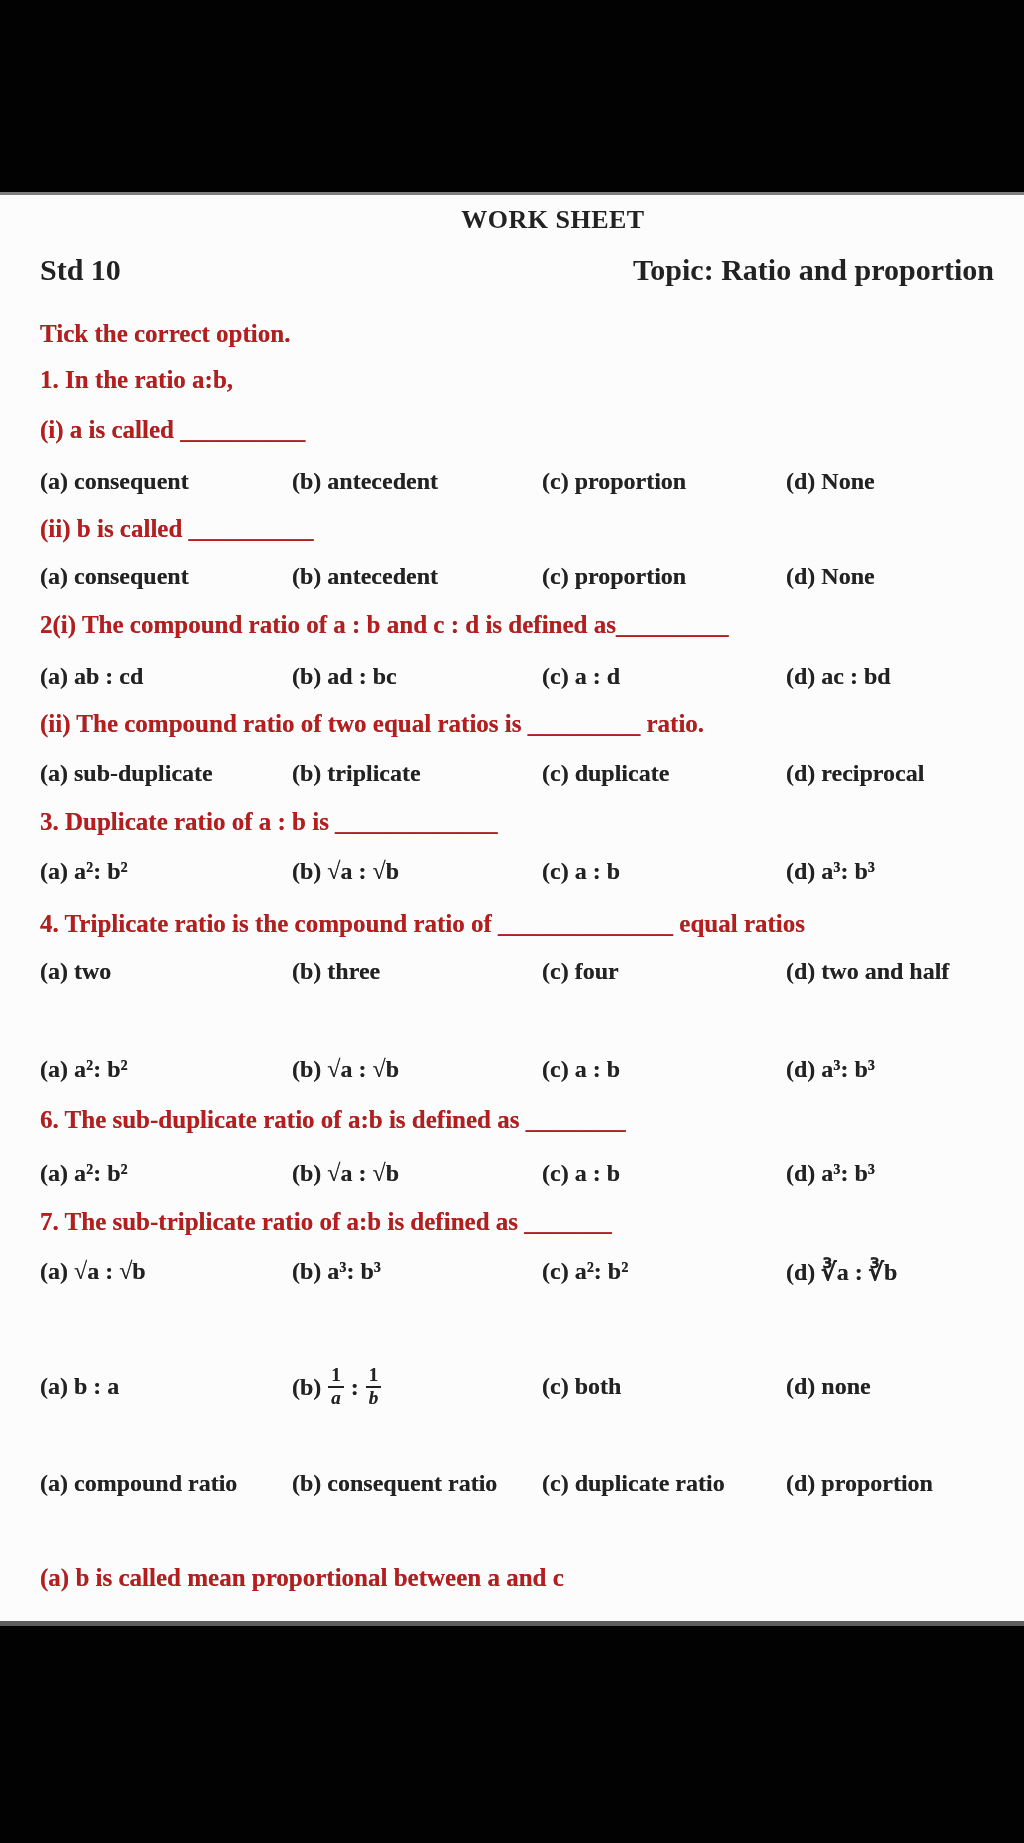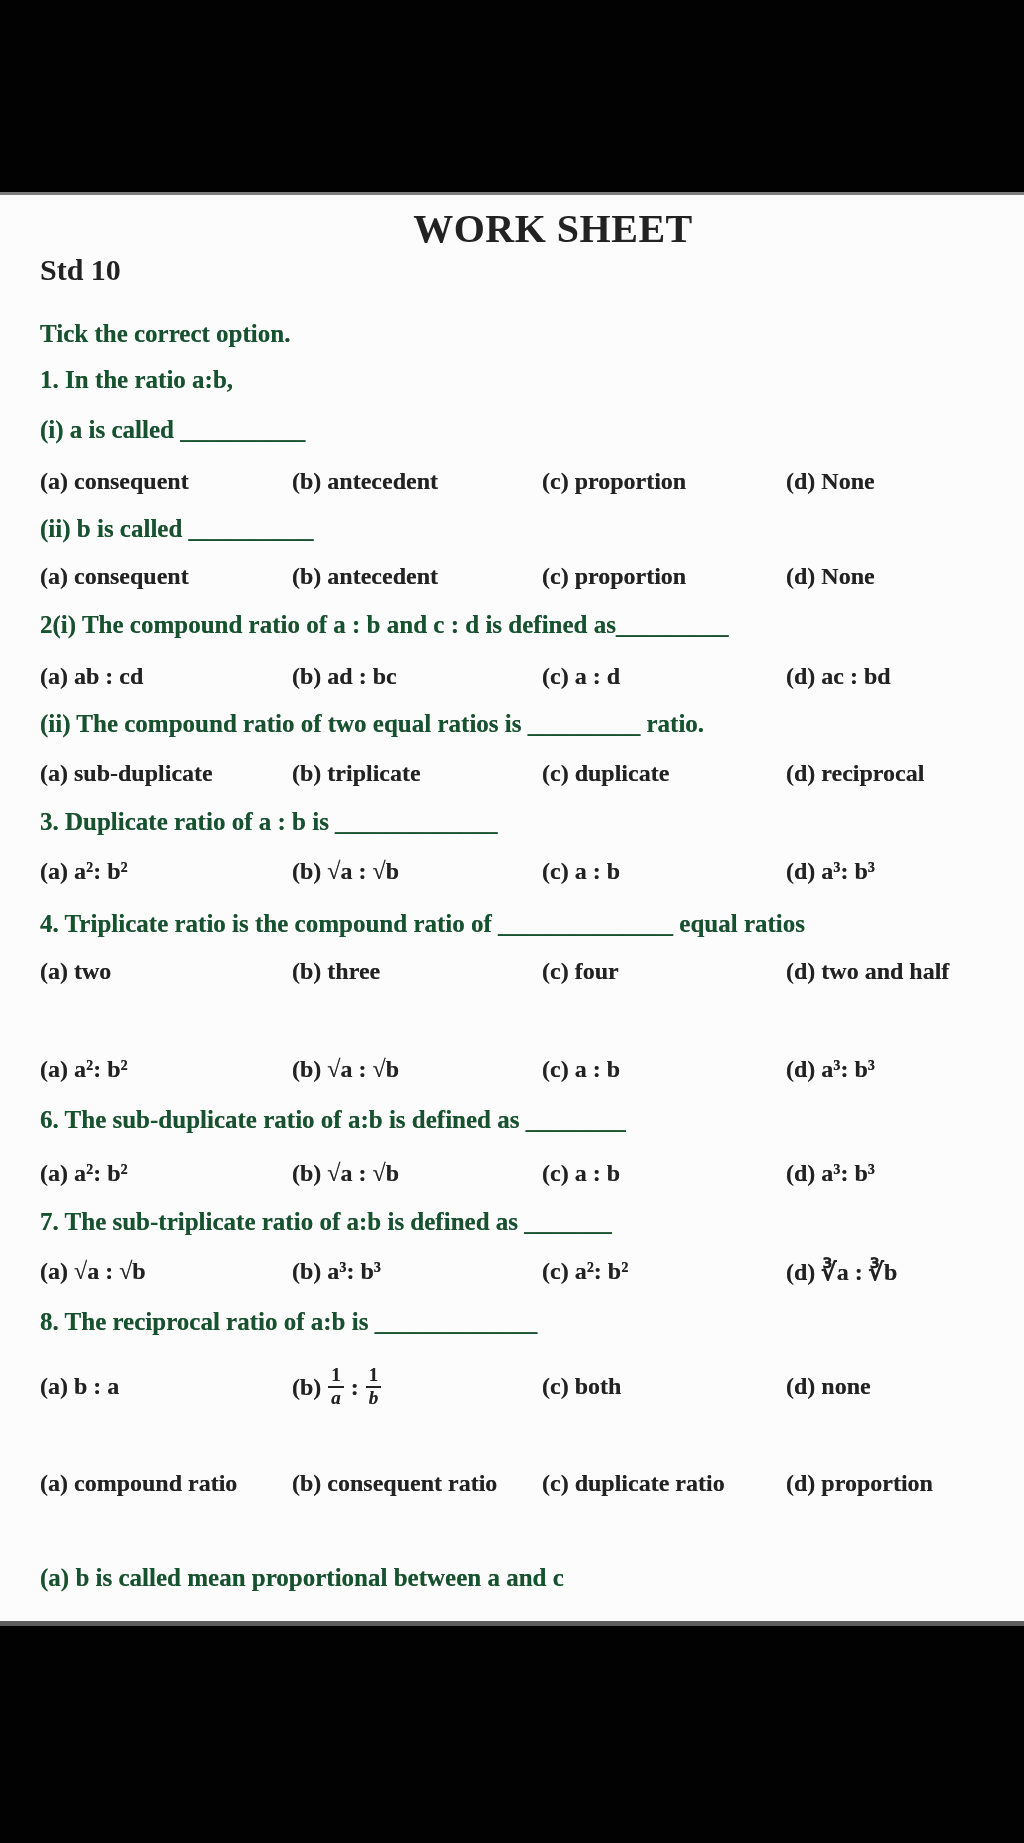--- a/index.html
+++ b/index.html
@@ -10,26 +10,26 @@
   }
   .letterbox{position:absolute;left:0;width:1024px;background:#020202;}
   .letterbox.top{top:0;height:192px;border-bottom:3px solid #7e7e7e;}
   .letterbox.bottom{top:1621px;height:222px;border-top:5px solid #5e5e5e;box-sizing:border-box;}
   .paper{
     position:absolute;top:195px;left:0;width:1024px;height:1426px;
     background:#fcfcfc;color:#222;
   }
   .title{
     position:absolute;top:10px;left:0;width:1024px;text-align:center;text-indent:82px;
-    font-size:40px;font-weight:bold;letter-spacing:0.5px;
+    font-size:26px;font-weight:bold;letter-spacing:0.5px;
   }
   .std{position:absolute;top:58px;left:40px;font-size:30px;font-weight:bold;}
   .topic{position:absolute;top:58px;right:30px;font-size:30px;font-weight:bold;}
   .t{
-    position:absolute;left:40px;font-size:25px;font-weight:bold;color:#14532d;
+    position:absolute;left:40px;font-size:25px;font-weight:bold;color:#b91c1c;
     white-space:nowrap;text-shadow:0 0 0.6px rgba(34,34,34,0.55);
   }
   .row{position:absolute;left:0;width:1024px;height:38px;}
   .row .o{
     position:absolute;top:0;font-size:24px;font-weight:bold;color:#222;
     white-space:nowrap;text-shadow:0 0 0.6px rgba(34,34,34,0.55);
   }
   .o.ca{left:40px}
   .o.cb{left:292px}
   .o.cc{left:542px}
@@ -42,20 +42,21 @@
   .frac .den{border-top:2px solid #222;padding:0 3px;}
 </style>
 </head>
 <body>
 
 <div class="letterbox top"></div>
 
 <div class="paper">
   <div class="title">WORK SHEET</div>
   <div class="std">Std 10</div>
+  <div class="topic">Topic: Ratio and proportion</div>
   <div class="t" style="top:125px">Tick the correct option.</div>
 
   <div class="t" style="top:171px">1. In the ratio a:b,</div>
   <div class="t" style="top:221px">(i) a is called __________</div>
   <div class="row" style="top:273px">
     <span class="o ca">(a) consequent</span>
     <span class="o cb">(b) antecedent</span>
     <span class="o cc">(c) proportion</span>
     <span class="o cd">(d) None</span>
   </div>
@@ -116,21 +117,20 @@
   </div>
 
   <div class="t" style="top:1013px">7. The sub-triplicate ratio of a:b is defined as _______</div>
   <div class="row" style="top:1063px">
     <span class="o ca">(a) √a : √b</span>
     <span class="o cb">(b) a³: b³</span>
     <span class="o cc">(c) a²: b²</span>
     <span class="o cd">(d) ∛a : ∛b</span>
   </div>
 
-  <div class="t" style="top:1113px">8. The reciprocal ratio of a:b is _____________</div>
   <div class="row fr" style="top:1163px">
     <span class="o ca">(a) b : a</span>
     <span class="o cb fcell">
       <span>(b)</span>
       <span class="frac">
         <span class="num">1</span>
         <span class="den">a</span>
       </span>
       <span>:</span>
       <span class="frac">

